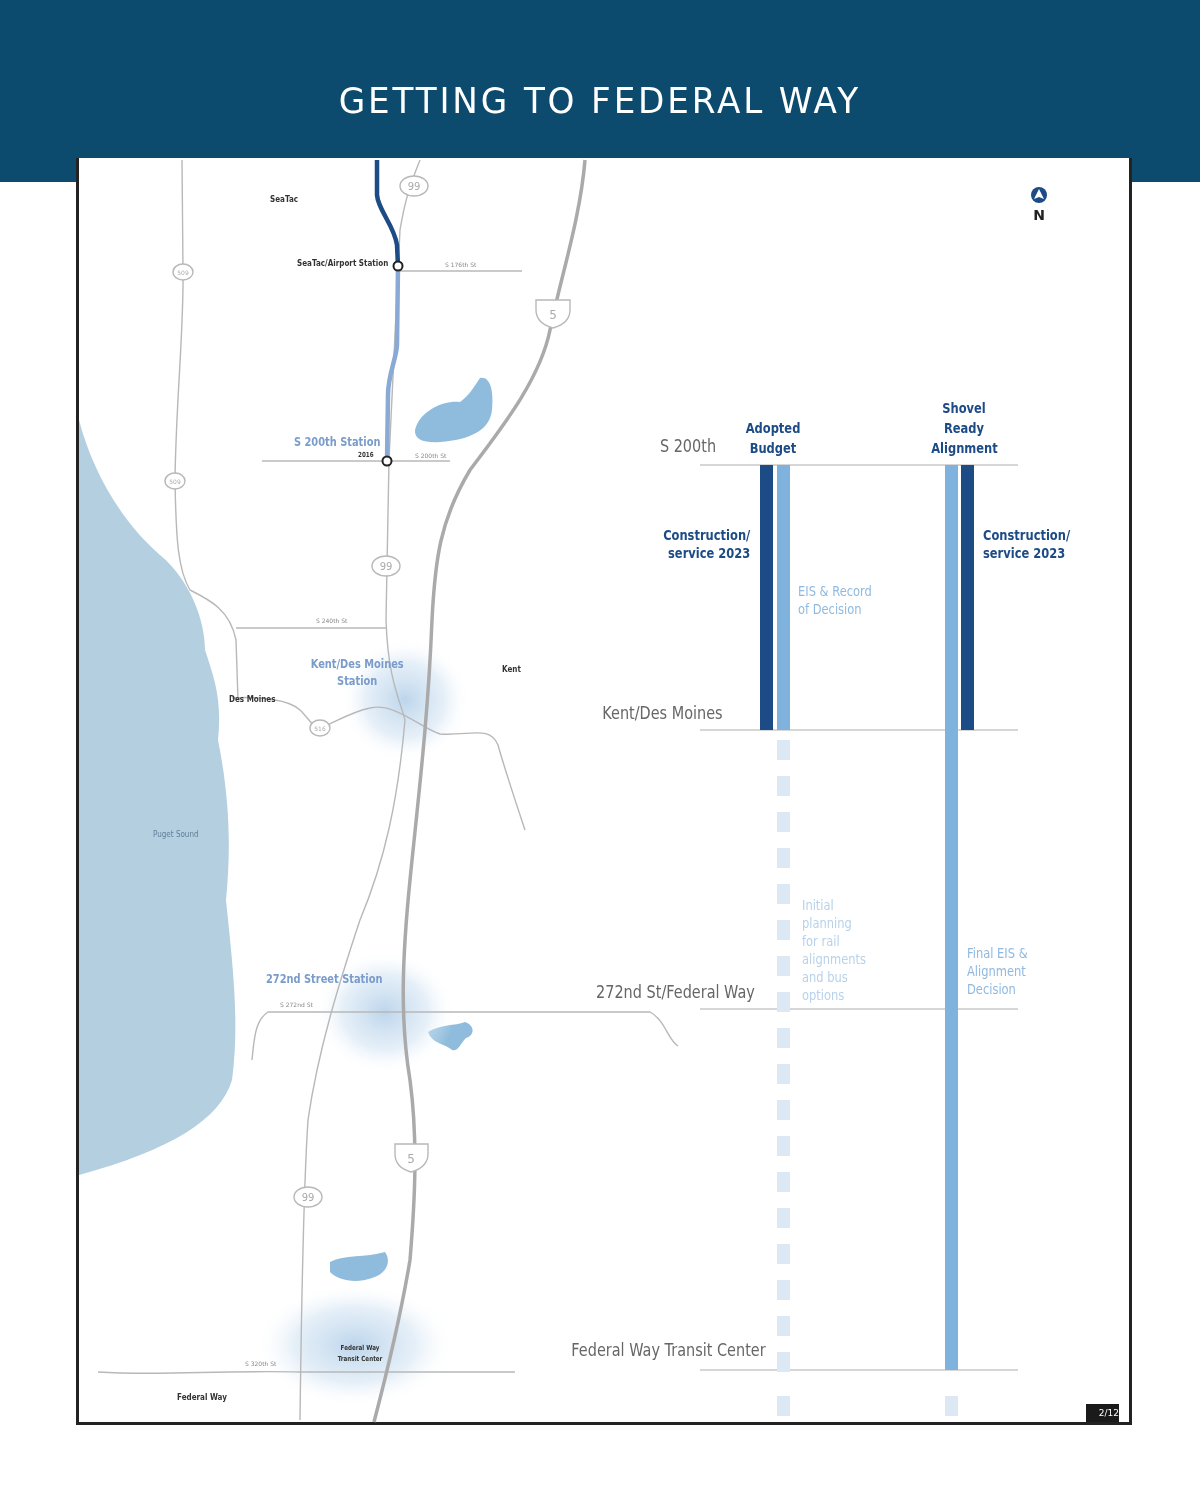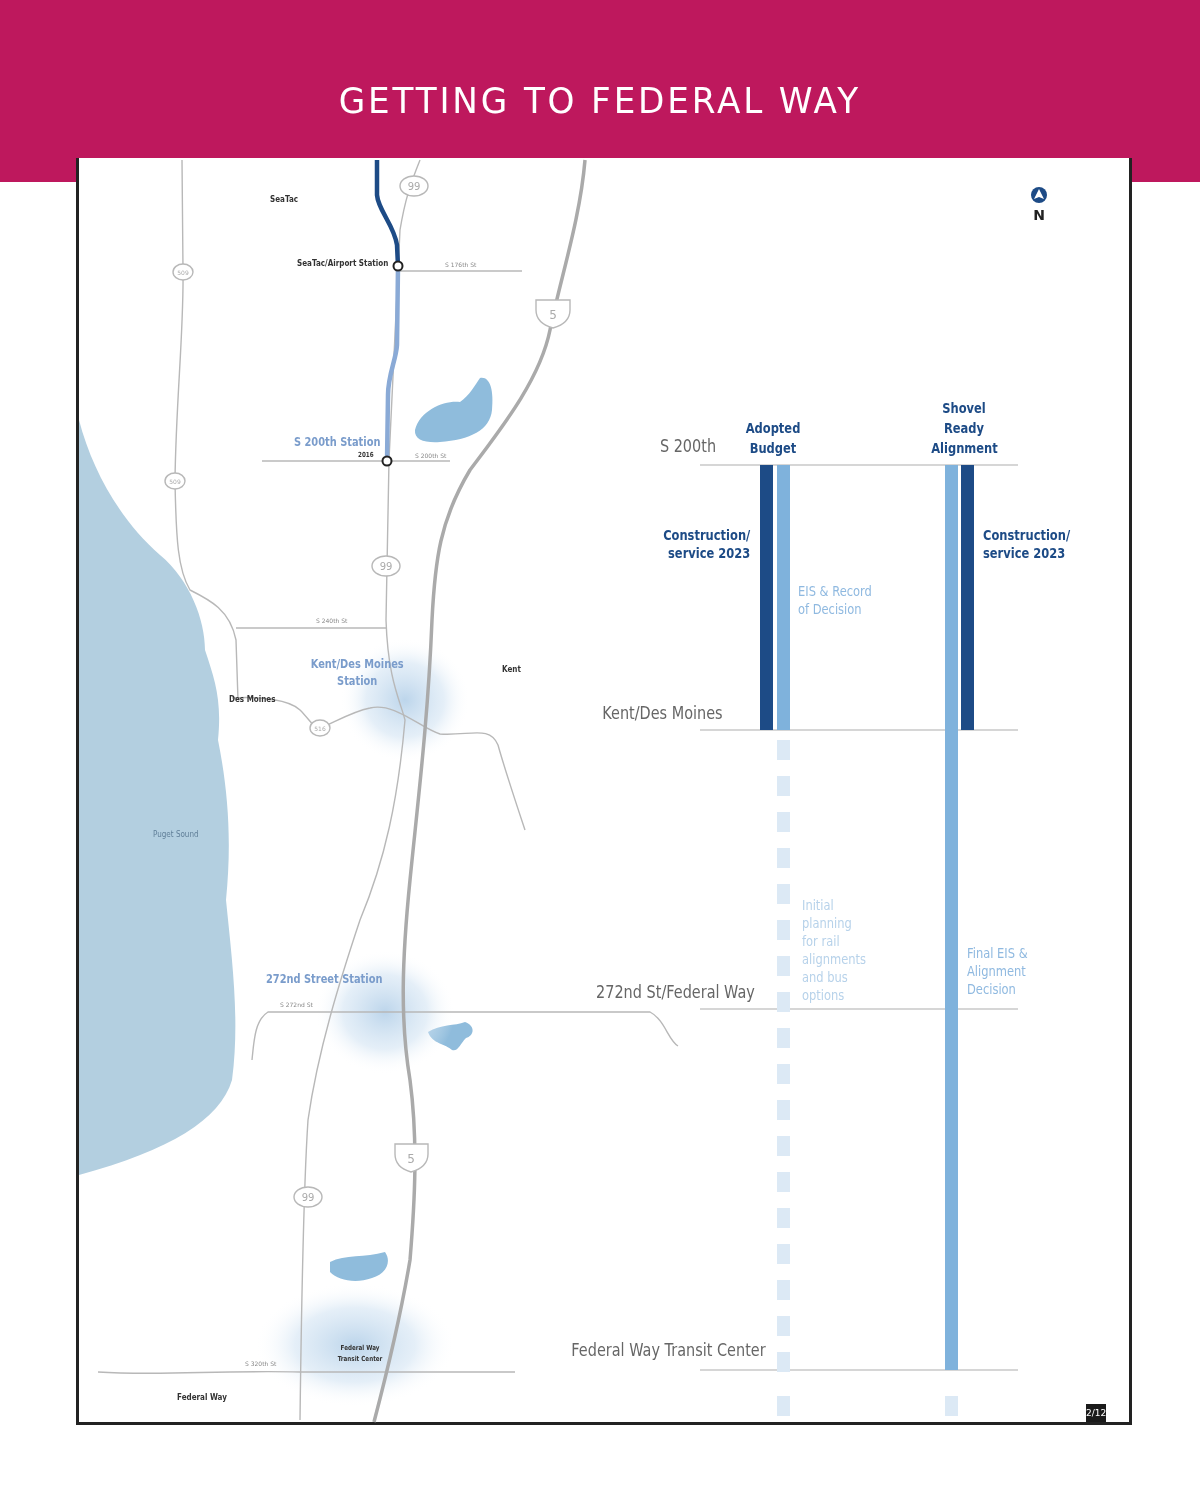--- a/index.html
+++ b/index.html
@@ -1,29 +1,29 @@
 <!DOCTYPE html>
 <html><head>
 <meta charset="utf-8">
 <style>
   html, body { margin: 0; padding: 0; background: #ffffff; }
   body { width: 1200px; height: 1500px; position: relative; overflow: hidden; font-family: "DejaVu Sans", sans-serif; }
-  .banner { position: absolute; left: 0; top: 0; width: 1200px; height: 182px; background: #be185d; display: flex; align-items: center; justify-content: center; }
+  .banner { position: absolute; left: 0; top: 0; width: 1200px; height: 182px; background: #0c4a6e; display: flex; align-items: center; justify-content: center; }
   .banner-title { color: #ffffff; font-family: "DejaVu Sans", sans-serif; font-size: 36px; letter-spacing: 3px; font-weight: normal; transform: scaleX(0.95); margin-top: 18px; }
   .frame { position: absolute; left: 76px; top: 158px; width: 1050px; height: 1264px; border-left: 3px solid #222; border-right: 3px solid #222; border-bottom: 3px solid #222; background: #fff; }
   svg.map { position: absolute; left: 0; top: 0; width: 1200px; height: 1500px; }
   .lbl { position: absolute; white-space: nowrap; }
   .tiny { font-size: 9px; color: #333; font-weight: bold; transform: scaleX(0.8); transform-origin: left; }
   .street { font-size: 6px; color: #888; }
   .station { font-size: 12px; color: #7a9ccb; font-weight: bold; transform: scaleX(0.82); transform-origin: left; text-align: center; line-height: 17px; }
   .stop-label { font-size: 17px; color: #666; transform: scaleX(0.85); transform-origin: right; text-align: right; }
   .col-head { font-size: 14px; color: #1d4b86; font-weight: bold; text-align: center; line-height: 20px; transform: scaleX(0.82); }
   .constr { font-size: 14px; color: #1d4b86; font-weight: bold; line-height: 18px; transform: scaleX(0.82); }
   .phase { font-size: 14px; color: #8fb9e0; line-height: 18px; transform: scaleX(0.82); transform-origin: left; }
-  .page-num { position: absolute; left: 1086px; top: 1404px; width: 20px; height: 18px; background: #1a1a1a; color: #fff; font-size: 9px; text-align: left; line-height: 18px; }
+  .page-num { position: absolute; left: 1086px; top: 1404px; width: 33px; height: 18px; background: #1a1a1a; color: #fff; font-size: 9px; text-align: right; line-height: 18px; }
   .north { position: absolute; left: 1029px; top: 186px; width: 20px; text-align: center; }
   .north-n { font-size: 14px; font-weight: bold; color: #222; display: block; line-height: 14px; }
 </style>
 </head>
 <body>
 
 <div class="banner">
   <div class="banner-title">GETTING TO FEDERAL WAY</div>
 </div>
 

